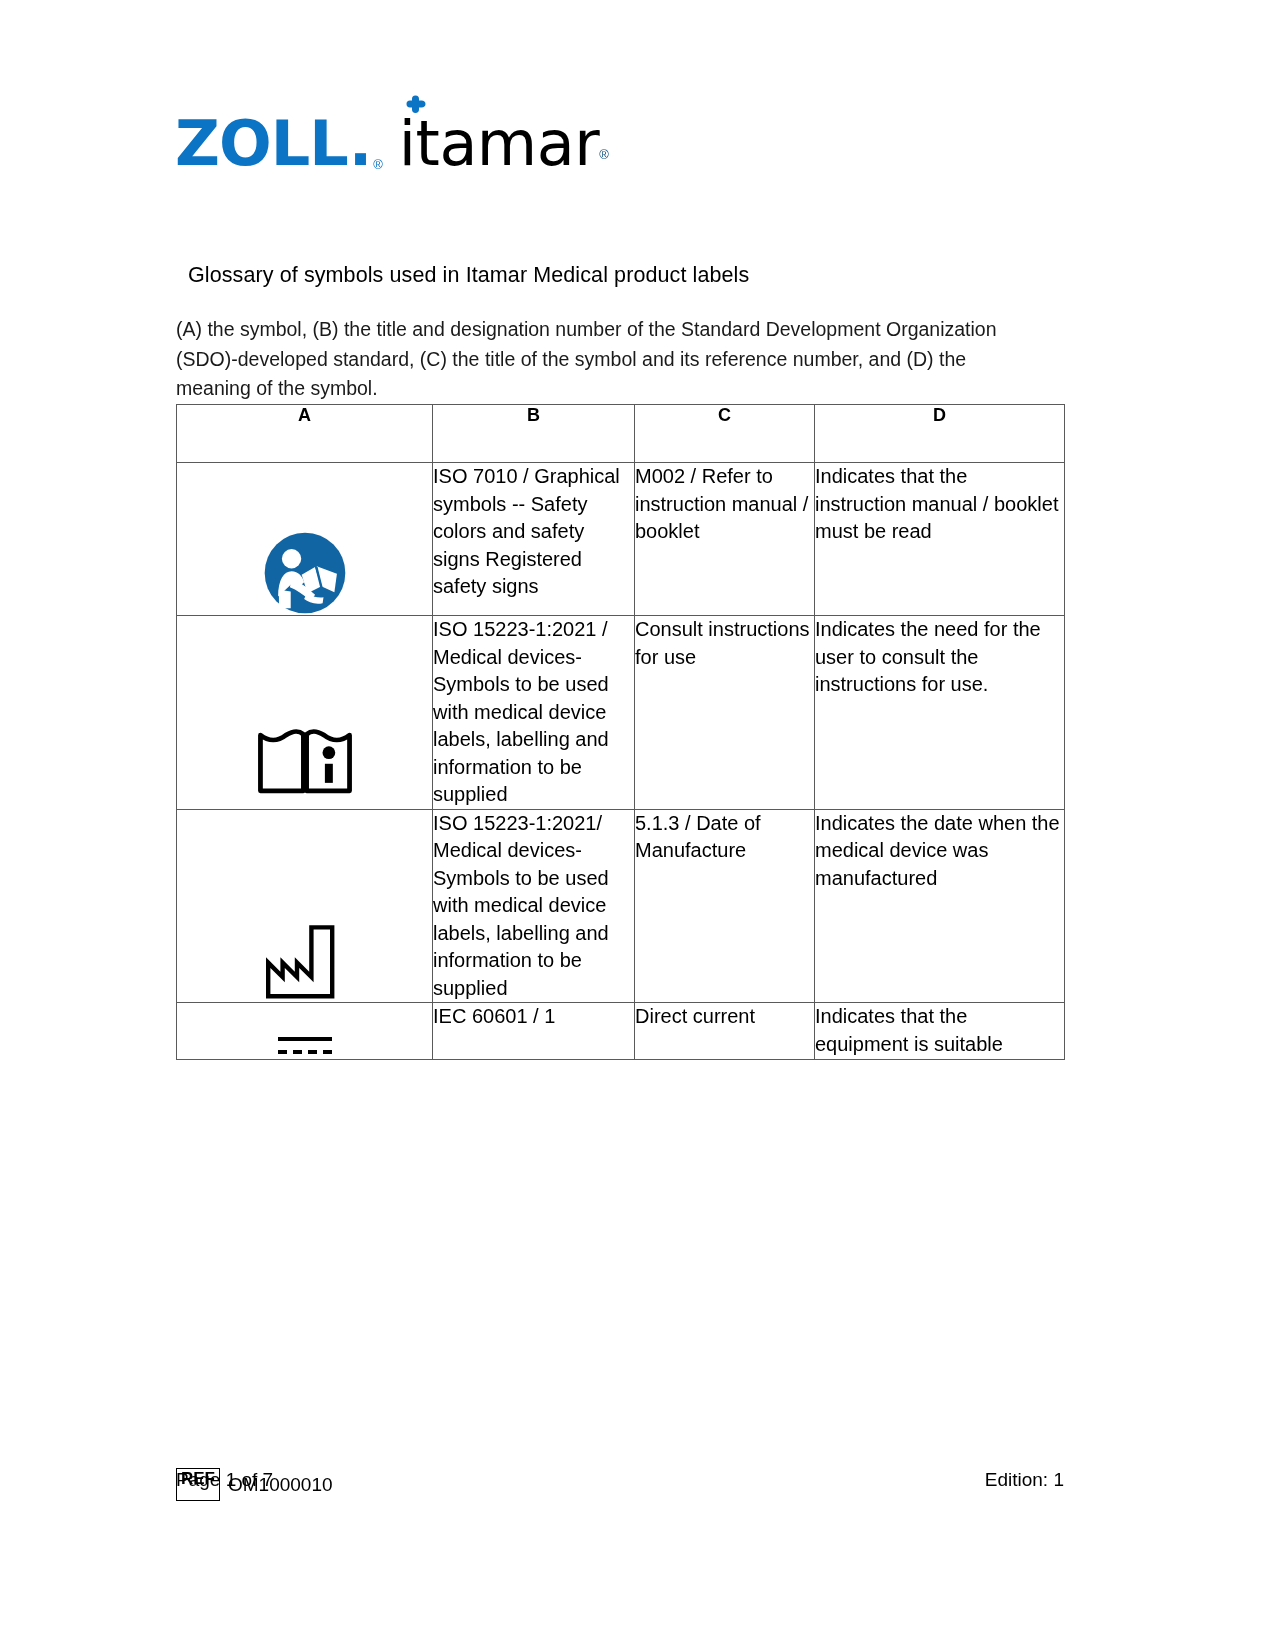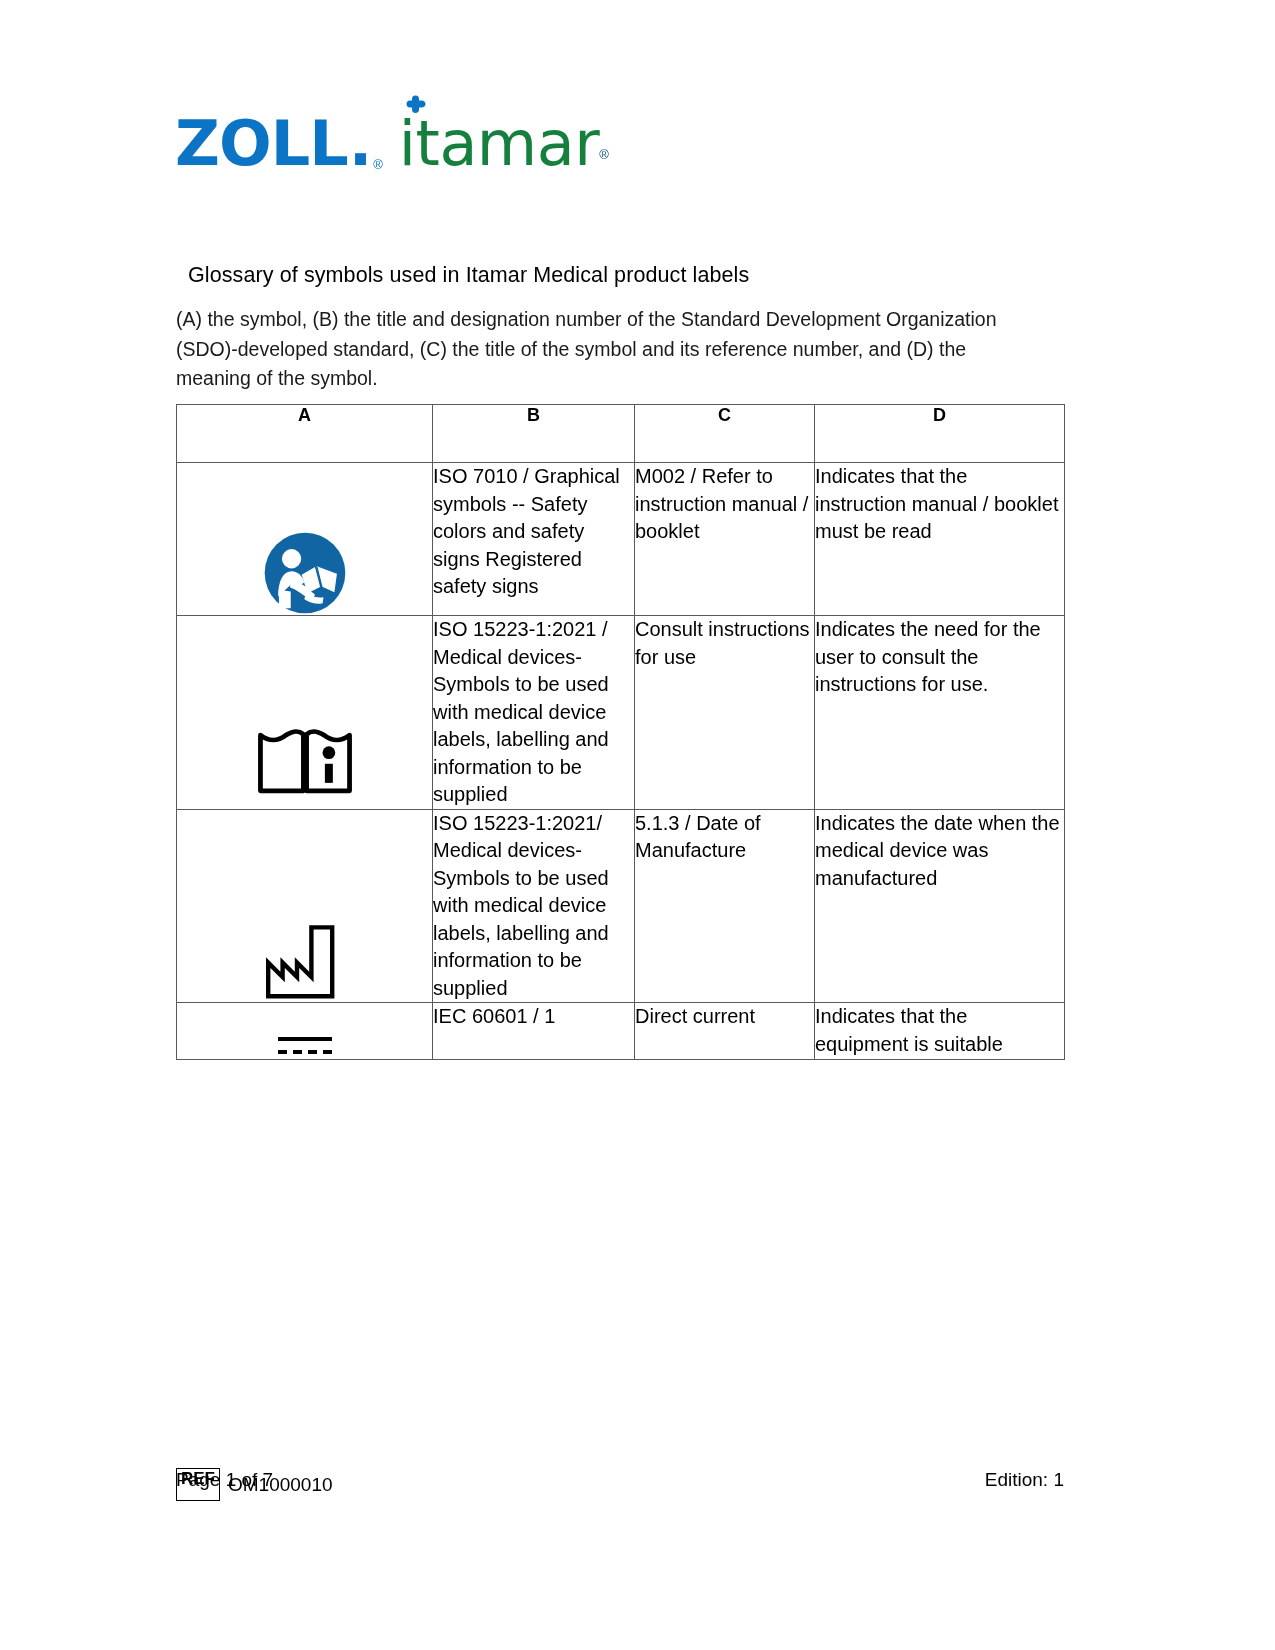--- a/index.html
+++ b/index.html
@@ -56,21 +56,21 @@
     font-family: "Liberation Sans", sans-serif;
   }
   .logo-itamar-block {
     position: relative;
     margin-left: 16px;
     line-height: 1;
   }
   .logo-itamar {
     font-family: "DejaVu Sans", sans-serif;
     font-size: 62px;
-    color: #15803d;
+    color: #000000;
     line-height: 1;
     letter-spacing: -0.5px;
   }
   .logo-cross {
     position: absolute;
     left: 7px;
     top: -18px;
     width: 24px;
     height: 24px;
   }
@@ -88,21 +88,21 @@
     top: 263px;
     font-family: "Liberation Sans", sans-serif;
     font-weight: normal;
     font-size: 21.5px;
     letter-spacing: 0.1px;
     color: #000;
   }
   .intro {
     position: absolute;
     left: 176px;
-    top: 305px;
+    top: 315px;
     width: 860px;
     font-family: "Liberation Sans", sans-serif;
     font-size: 19.5px;
     line-height: 29.5px;
     color: #1a1a1a;
   }
 
   
   table.glossary {
     position: absolute;

